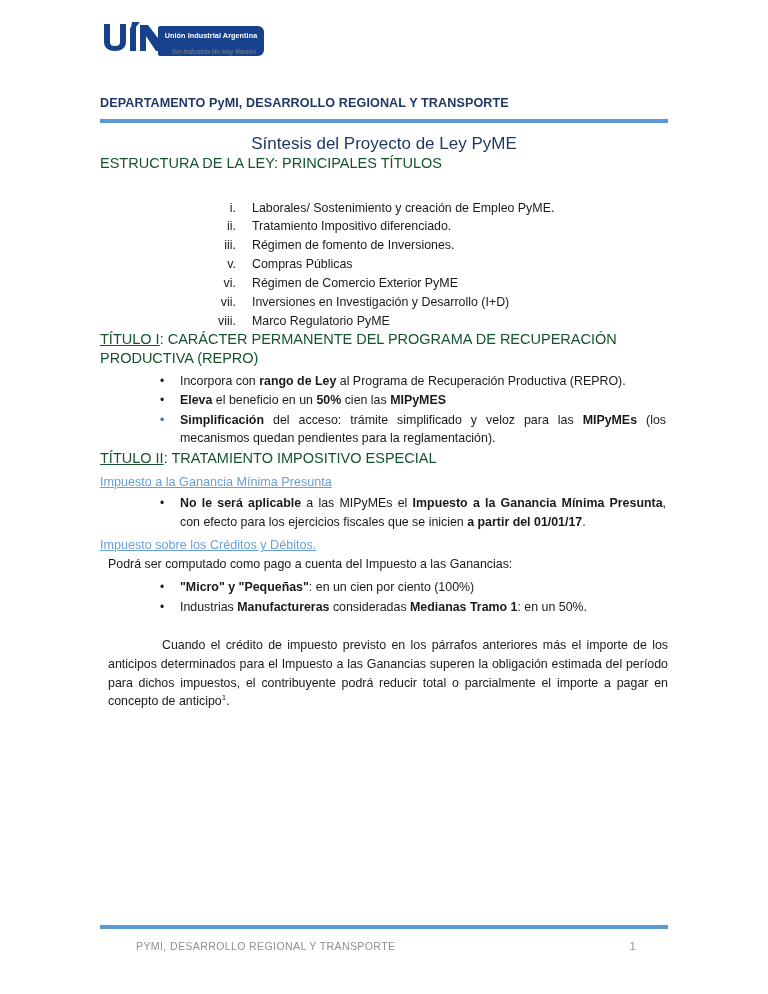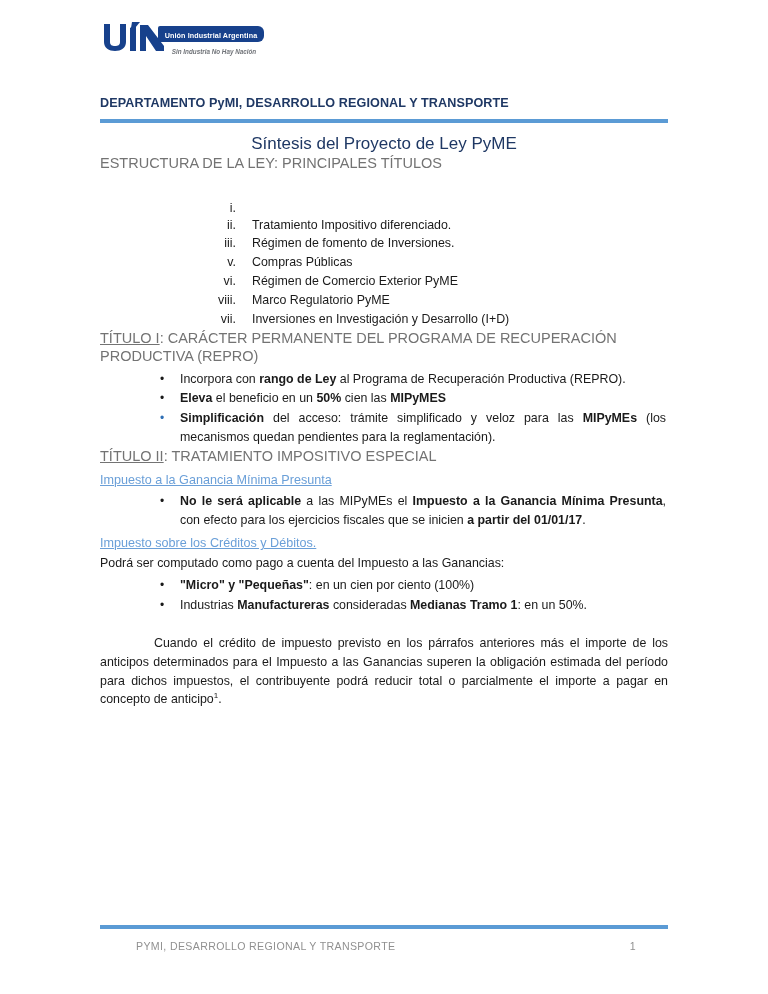--- a/index.html
+++ b/index.html
@@ -38,21 +38,21 @@
     left: 2px;
     top: 2px;
     width: 74px;
     height: 30px;
   }
   .logo-banner {
     position: absolute;
     left: 58px;
     top: 6px;
     width: 106px;
-    height: 16px;
+    height: 30px;
     background: #17418c;
     border-radius: 2px 6px 6px 2px;
   }
   .logo-banner span {
     display: block;
     color: #ffffff;
     font-size: 7.2px;
     font-weight: bold;
     letter-spacing: 0.1px;
     line-height: 19px;
@@ -90,21 +90,21 @@
     font-size: 17px;
     font-weight: normal;
     color: #1f3864;
     margin-top: 11px;
   }
 
   
   h2.section-head {
     font-size: 14.5px;
     font-weight: normal;
-    color: #737373;
+    color: #14532d;
     margin: 0;
     padding: 0;
     line-height: 1.28;
   }
   .h-estructura { margin-top: 54px; }
   .h-titulo1 { margin-top: 62px; }
   .h-titulo2 { margin-top: 58px; }
   .underline { text-decoration: underline; }
 
   h3.sub-head {
@@ -163,21 +163,21 @@
   li.justify { text-align: justify; padding-right: 2px; }
 
   .b1 { margin-top: 6px; }
   .b2 { margin-top: 4px; }
   .b3 { margin-top: 22px; }
 
   
   p.body {
     font-size: 12.4px;
     line-height: 1.5;
-    margin: 2px 0 0 0;
+    margin: 2px 0 0 8px;
   }
   p.body.indent {
     text-indent: 54px;
     text-align: justify;
     margin-top: 20px;
   }
   sup { font-size: 8px; vertical-align: super; }
 
   
   .footnote-area {
@@ -241,27 +241,27 @@
       <div class="logo-tagline">Sin Industria No Hay Nación</div>
     </div>
   </div>
 
   <div class="dept-line">DEPARTAMENTO PyMI, DESARROLLO REGIONAL Y TRANSPORTE</div>
   <div class="rule-blue"></div>
   <div class="doc-title">Síntesis del Proyecto de Ley PyME</div>
 
   <h2 class="section-head h-estructura">ESTRUCTURA DE LA LEY: PRINCIPALES TÍTULOS</h2>
   <ol class="roman" id="estructura-list">
-      <li><span class="num">i.</span></li>
+      <li><span class="num">i.</span><span>Laborales/ Sostenimiento y creación de Empleo PyME.</span></li>
       <li><span class="num">ii.</span><span>Tratamiento Impositivo diferenciado.</span></li>
       <li><span class="num">iii.</span><span>Régimen de fomento de Inversiones.</span></li>
       <li><span class="num">v.</span><span>Compras Públicas</span></li>
       <li><span class="num">vi.</span><span>Régimen de Comercio Exterior PyME</span></li>
+      <li><span class="num">vii.</span><span>Inversiones en Investigación y Desarrollo (I+D)</span></li>
       <li><span class="num">viii.</span><span>Marco Regulatorio PyME</span></li>
-      <li><span class="num">vii.</span><span>Inversiones en Investigación y Desarrollo (I+D)</span></li>
     </ol>
 
   <h2 class="section-head h-titulo1">
     <span class="underline">TÍTULO I</span><span>: CARÁCTER PERMANENTE DEL PROGRAMA DE RECUPERACIÓN PRODUCTIVA (REPRO)</span>
   </h2>
   <ul class="bullets b1" id="t1-bullets">
       <li><span class="dot">•</span><span>Incorpora con </span><b>rango de Ley</b><span> al Programa de Recuperación Productiva (REPRO).</span></li>
       <li><span class="dot">•</span><b>Eleva</b><span> el beneficio en un </span><b>50%</b><span> cien las </span><b>MIPyMES</b></li>
       <li class="justify"><span class="dot blue">•</span><b>Simplificación</b><span> del acceso: trámite simplificado y veloz para las </span><b>MIPyMEs</b><span> (los mecanismos quedan pendientes para la reglamentación).</span></li>
     </ul>

